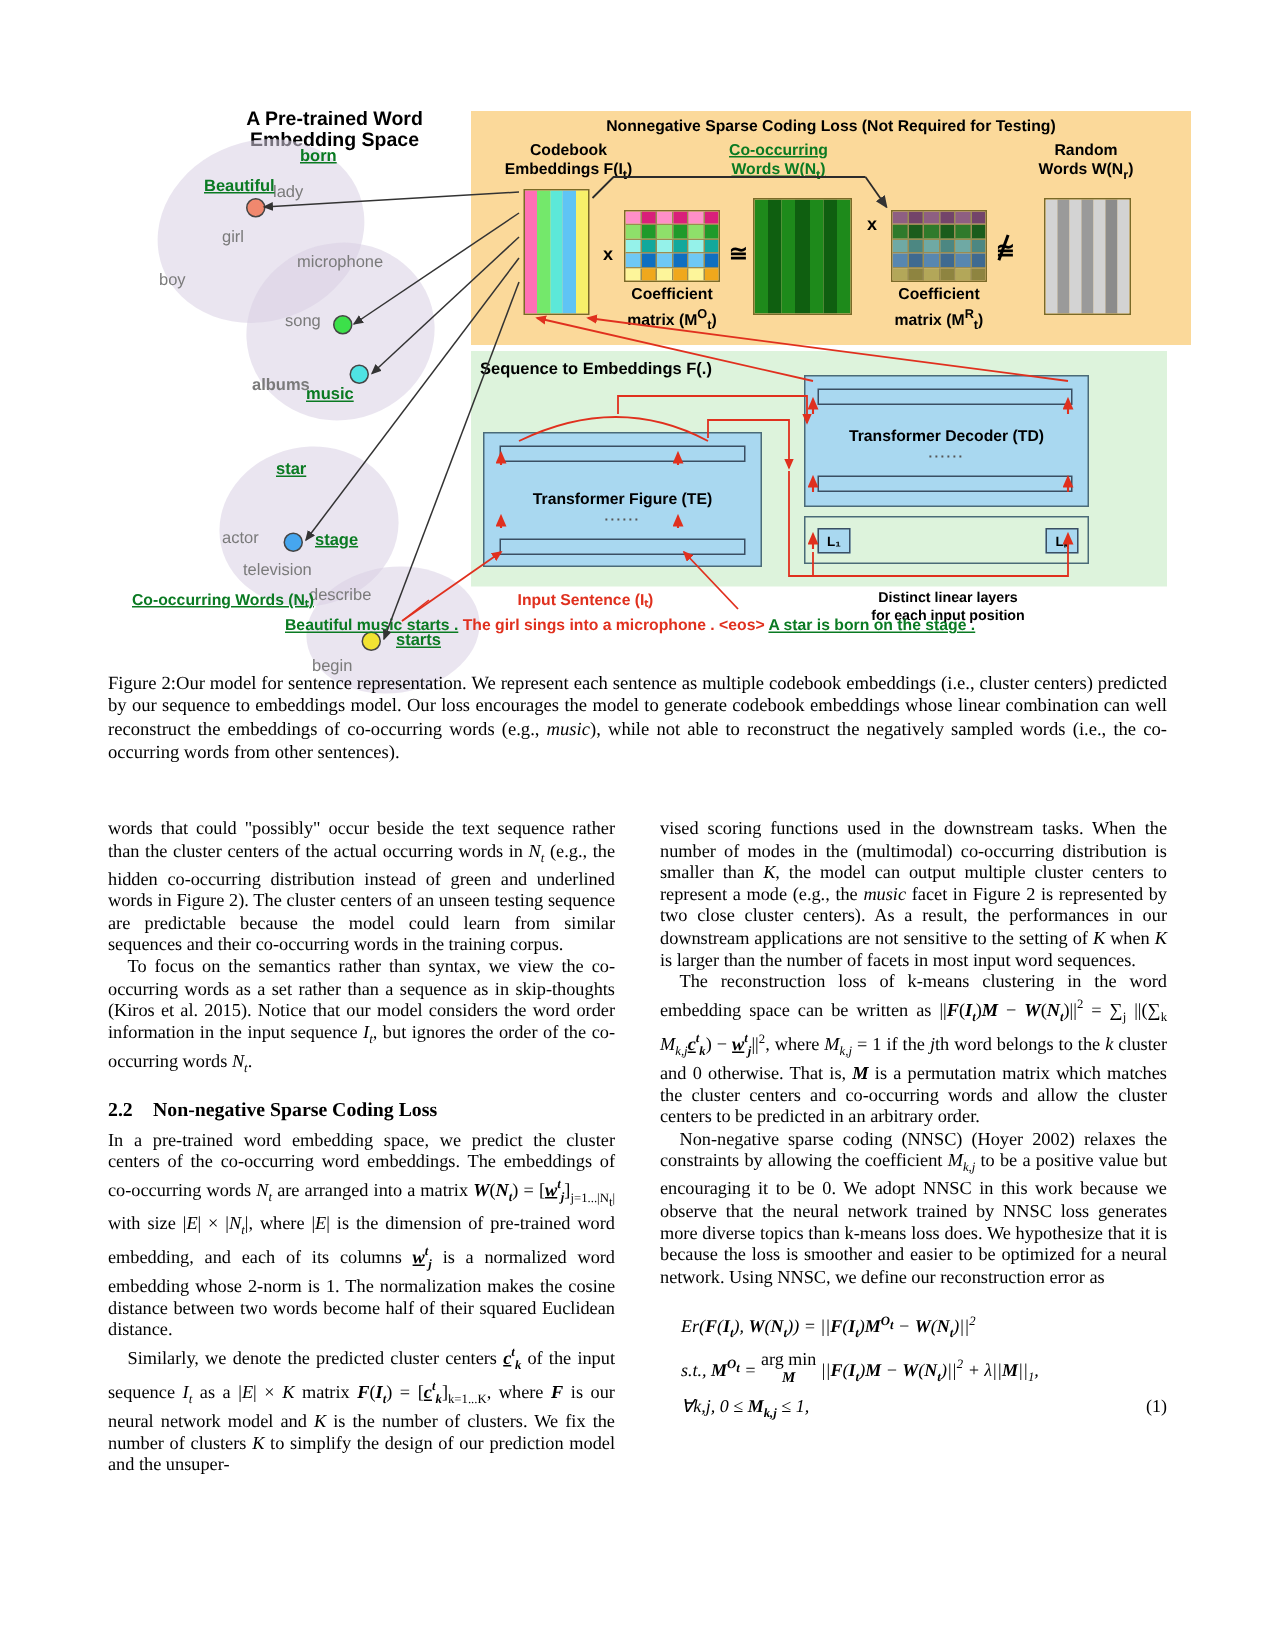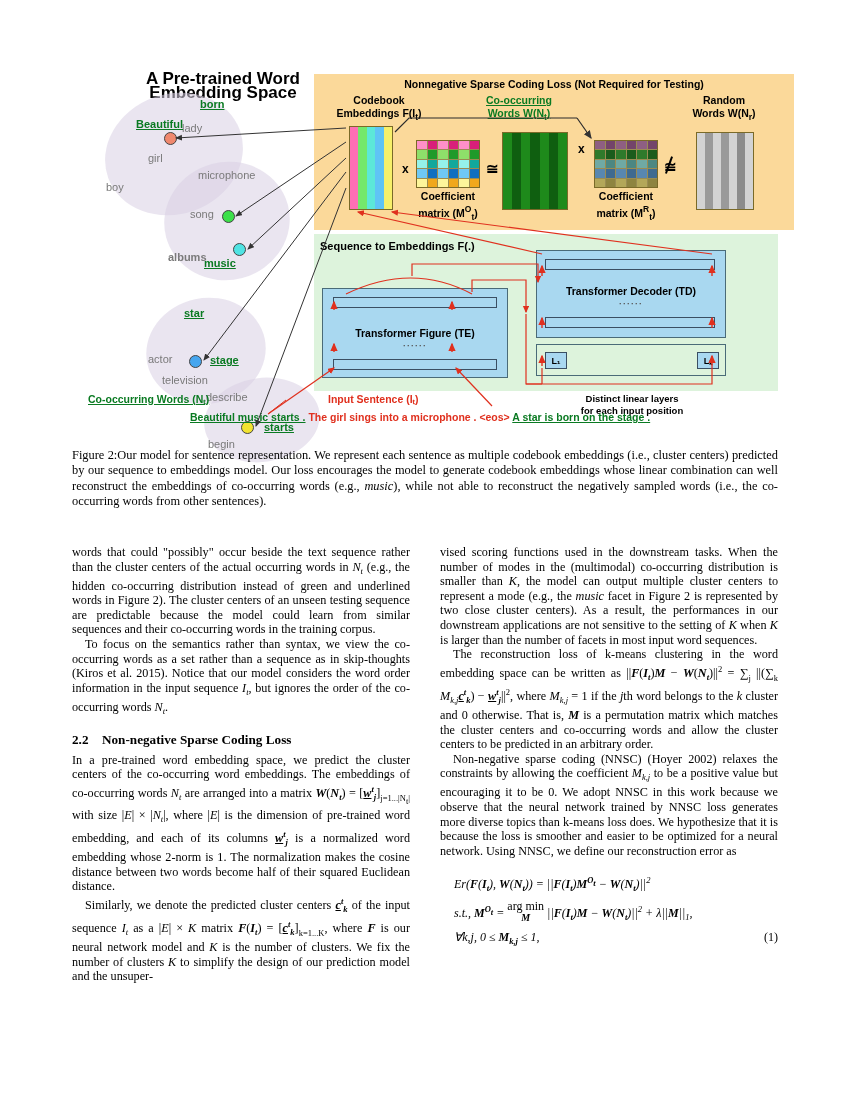--- a/index.html
+++ b/index.html
@@ -14,21 +14,21 @@
   }
   .page{position:relative;width:850px;height:1100px;}
 
   
   .figure{position:absolute;left:72px;top:66px;width:706px;height:365px;}
 
   
   .embed-space{position:absolute;left:28px;top:0;width:240px;height:340px;}
   .embed-title{
     position:absolute;left:28px;top:6px;width:190px;text-align:center;
-    font-family:"Liberation Sans",sans-serif;font-weight:bold;font-size:17px;
+    font-family:"Liberation Sans",sans-serif;font-weight:bold;font-size:13px;
     line-height:14px;color:#000;
   }
   .blob{position:absolute;border-radius:50%;background:#d9cfe4;opacity:.55;}
   .dot{position:absolute;border-radius:50%;border:1.3px solid #444;box-sizing:border-box;}
   .wlab{position:absolute;font-family:"Liberation Sans",sans-serif;font-size:11px;color:#7a7a7a;white-space:nowrap;}
   .glab{position:absolute;font-family:"Liberation Sans",sans-serif;font-size:11px;font-weight:bold;
         color:#0a7a22;text-decoration:underline;white-space:nowrap;}
 
   
   .orange-panel{
@@ -323,21 +323,21 @@
 
       <div class="glab" style="left:100px;top:32px;">born</div>
       <div class="glab" style="left:36px;top:52px;">Beautiful</div>
       <div class="glab" style="left:104px;top:191px;">music</div>
       <div class="glab" style="left:84px;top:241px;">star</div>
       <div class="glab" style="left:110px;top:288px;">stage</div>
       <div class="glab" style="left:164px;top:355px;">starts</div>
     </div>
 
     <div class="botlab green" style="left:16px;top:326px;">Co-occurring Words (Nₜ)</div>
-    <div class="botlab red" style="left:232px;top:326px;padding-left:24px;">Input Sentence (Iₜ)</div>
+    <div class="botlab red" style="left:249px;top:326px;padding-left:24px;">Input Sentence (Iₜ)</div>
 
     <div class="sent" id="sentence-line"><span class="g">Beautiful music starts .</span><span class="r"> The girl sings into a microphone . &lt;eos&gt; </span><span class="g">A star is born on the stage .</span></div>
 
     <svg class="overlay" viewBox="0 0 706 365">
       <defs>
         <marker id="ah-k" markerWidth="7" markerHeight="7" refX="6" refY="3" orient="auto">
           <path d="M0,0 L7,3 L0,6 z" fill="#333"></path>
         </marker>
         <marker id="ah-r" markerWidth="6" markerHeight="6" refX="5" refY="2.6" orient="auto">
           <path d="M0,0 L6,2.6 L0,5.2 z" fill="#e0301e"></path>

